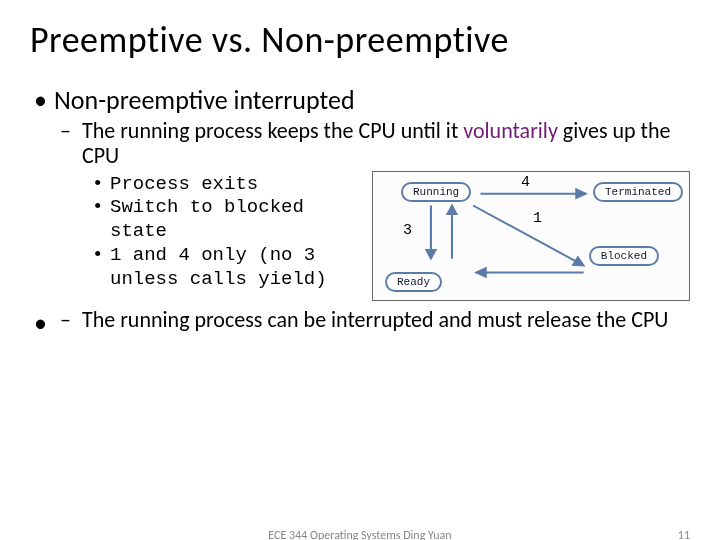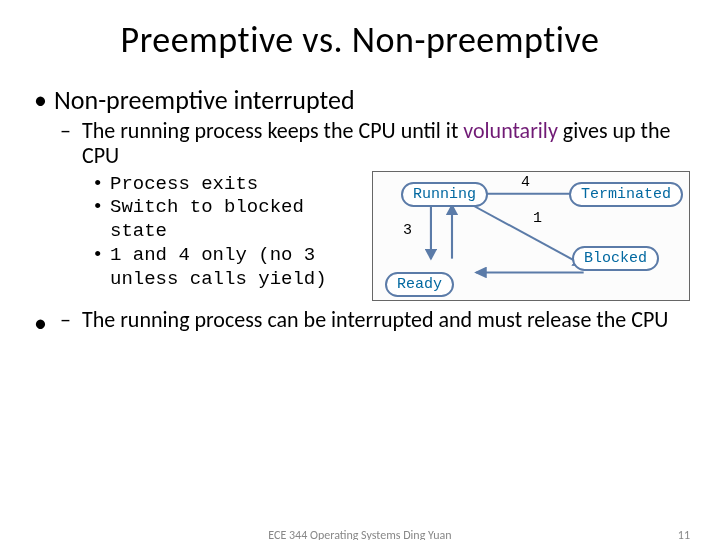--- a/index.html
+++ b/index.html
@@ -13,21 +13,21 @@
     overflow: hidden;
   }
   .slide {
     padding: 18px 30px 0 30px;
     height: 100%;
     position: relative;
   }
   .title {
     font-size: 36px;
     font-weight: 400;
-    text-align: center;
+    text-align: left;
     margin-bottom: 22px;
     letter-spacing: 0.5px;
   }
   ul.lvl1 {
     list-style: none;
     padding-left: 0;
   }
   ul.lvl1 > li {
     font-size: 26px;
     margin-bottom: 4px;
@@ -89,22 +89,22 @@
     background: #fcfcfc;
     height: 130px;
     position: relative;
     margin-top: 2px;
   }
   .node {
     position: absolute;
     border: 2px solid #5b7ba8;
     border-radius: 18px;
     background: #fff;
-    font-size: 15px;
-    color: #0369a1;
+    font-size: 11px;
+    color: #0f172a;
     padding: 2px 10px;
     text-align: center;
   }
   .edge-label {
     position: absolute;
     font-size: 15px;
     color: #000;
   }
   .footer {
     position: absolute;

